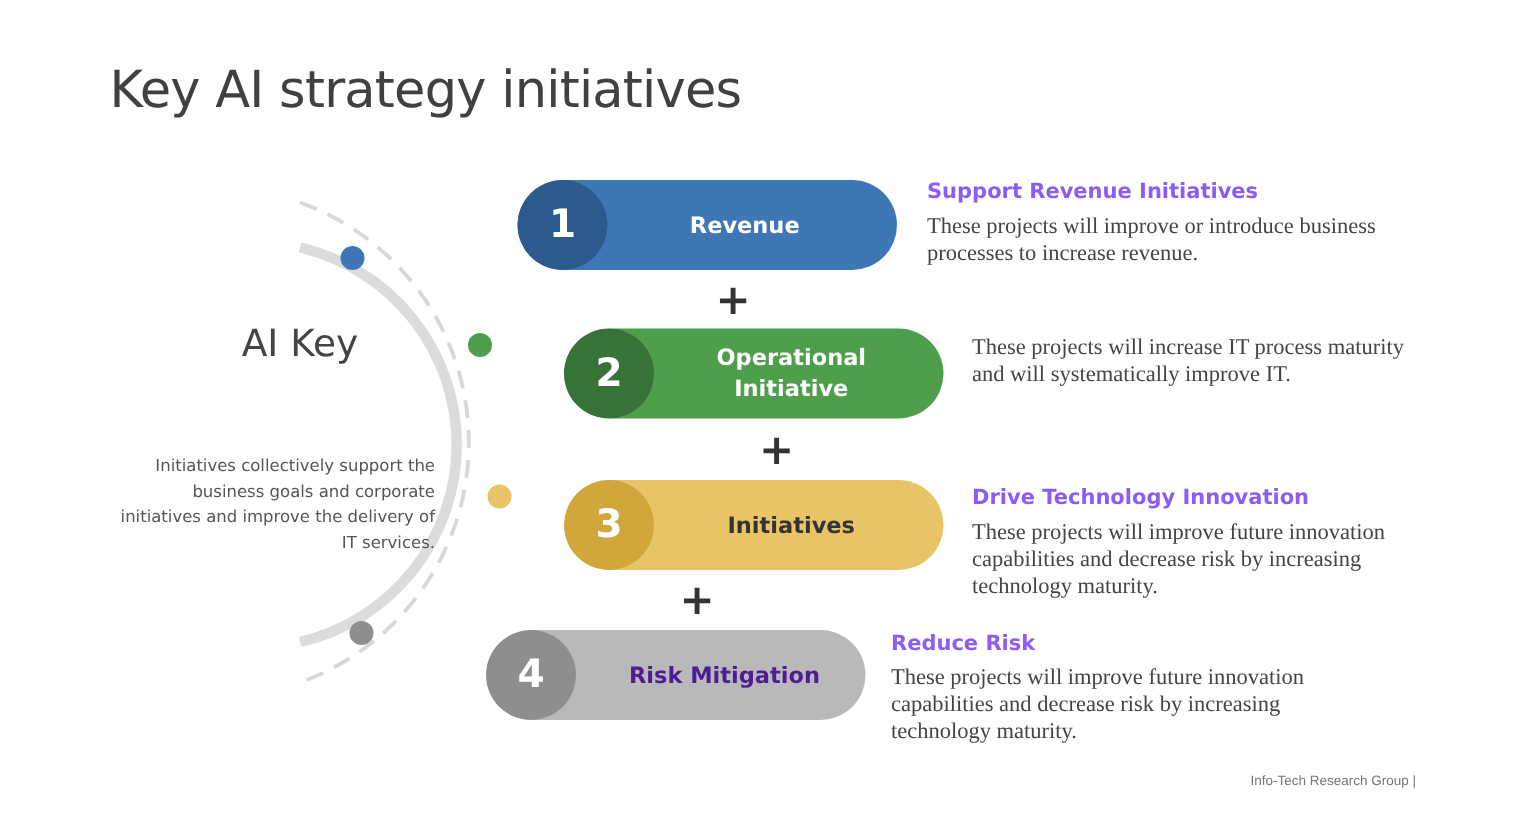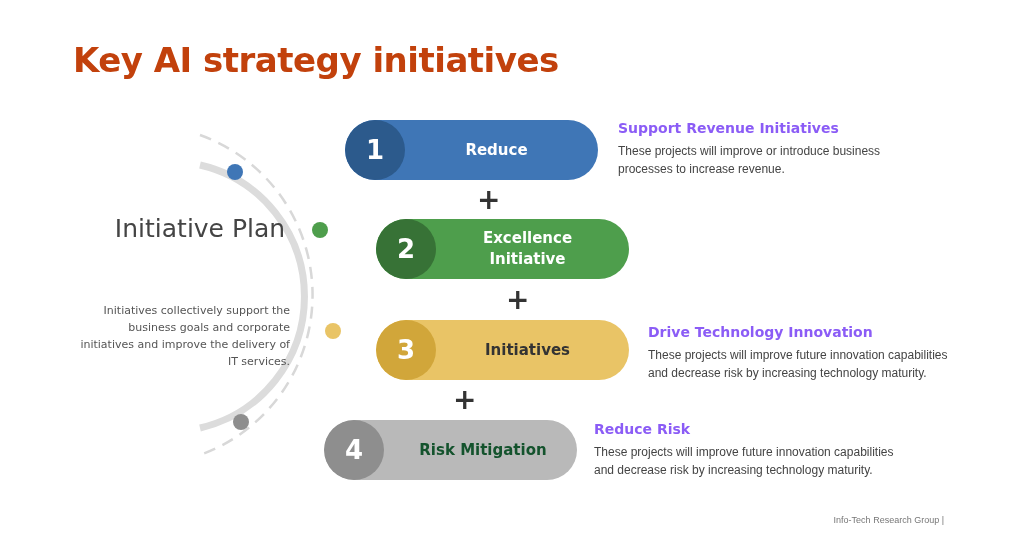--- a/index.html
+++ b/index.html
@@ -1,22 +1,22 @@
 <!DOCTYPE html>
 <html><head>
 <meta charset="utf-8">
 <style>
   * { box-sizing: border-box; margin: 0; padding: 0; }
   html, body { width: 1024px; height: 542px; background: #ffffff; overflow: hidden; }
   body { position: relative; font-family: "Liberation Sans", "DejaVu Sans", sans-serif; }
 
   .title {
     position: absolute; left: 73px; top: 40px;
-    font-family: "DejaVu Sans", sans-serif; font-weight: bold;
-    font-size: 34px; color: #c2410c; letter-spacing: -0.5px;
+    font-family: "DejaVu Sans", sans-serif; font-weight: normal;
+    font-size: 34px; color: #404040; letter-spacing: -0.5px;
   }
 
   .arc-svg { position: absolute; left: 0; top: 0; width: 1024px; height: 542px; pointer-events: none; }
 
   .plan-title {
     position: absolute; left: 70px; top: 210px; width: 260px;
     text-align: center; font-family: "DejaVu Sans", sans-serif;
     font-size: 25px; line-height: 38px; color: #444444; font-weight: 500;
   }
   .plan-desc {
@@ -43,21 +43,21 @@
     position: absolute; font-family: "DejaVu Sans", sans-serif; font-weight: bold;
     font-size: 28px; color: #333333; line-height: 28px;
   }
 
   .desc-block { position: absolute; }
   .desc-block .h {
     font-family: "DejaVu Sans", sans-serif; font-weight: bold;
     font-size: 14px; color: #8b5cf6; margin-bottom: 6px;
   }
   .desc-block .p {
-    font-family: Liberation Sans, sans-serif; font-size: 12px;
+    font-family: Liberation Serif, serif; font-size: 15px;
     line-height: 18px; color: #444444; width: 300px;
   }
 
   .footer {
     position: absolute; right: 80px; top: 515px;
     font-family: "Liberation Sans", sans-serif; font-size: 9px; color: #777777;
   }
 </style>
 </head>
 <body>
@@ -69,61 +69,62 @@
   <path d="M 200 135 A 170 170 0 0 1 200 455" fill="none" stroke="#d8d8d8" stroke-width="2.5" stroke-dasharray="12 8"></path>
 
   <path d="M 200 165 A 135 135 0 0 1 200 428" fill="none" stroke="#dcdcdc" stroke-width="7"></path>
   <circle cx="235" cy="172" r="8" fill="#3f76b6"></circle>
   <circle cx="320" cy="230" r="8" fill="#4e9e4c"></circle>
   <circle cx="333" cy="331" r="8" fill="#e9c466"></circle>
   <circle cx="241" cy="422" r="8" fill="#8e8e8e"></circle>
 </svg>
 
 <div class="plan-title">
-  <div>Initiative Plan</div>
+  <div>AI Key</div>
 </div>
 <div class="plan-desc">Initiatives collectively support the business goals and corporate initiatives and improve the delivery of IT services.</div>
 
 <div class="pill" id="pill-0" style="left:345px; top:120px; width:253px; background:#3f76b6;">
   <div class="num" style="background:#2c5a8c;">1</div>
   <div class="label" style="color:#ffffff;">
-    <div>Reduce</div>
+    <div>Revenue</div>
   </div>
 </div>
 <div class="plus" style="left:477px; top:186px;">+</div>
 
 <div class="pill" id="pill-1" style="left:376px; top:219px; width:253px; background:#4e9e4c;">
   <div class="num" style="background:#377236;">2</div>
   <div class="label" style="color:#ffffff;">
-    <div>Excellence</div>
+    <div>Operational</div>
     <div>Initiative</div>
   </div>
 </div>
 <div class="plus" style="left:506px; top:286px;">+</div>
 
 <div class="pill" id="pill-2" style="left:376px; top:320px; width:253px; background:#e9c466;">
   <div class="num" style="background:#d1a63a;">3</div>
   <div class="label" style="color:#333333;">
     <div>Initiatives</div>
   </div>
 </div>
 <div class="plus" style="left:453px; top:386px;">+</div>
 
 <div class="pill" id="pill-3" style="left:324px; top:420px; width:253px; background:#b9b9b9;">
   <div class="num" style="background:#8e8e8e;">4</div>
-  <div class="label" style="color:#14532d;padding-left:15px;">
+  <div class="label" style="color:#4c1d95;padding-left:15px;">
     <div>Risk Mitigation</div>
   </div>
 </div>
 
 <div class="desc-block" style="left:618px; top:120px;">
   <div class="h">Support Revenue Initiatives</div>
   <div class="p">These projects will improve or introduce business processes to increase revenue.</div>
 </div>
 <div class="desc-block" style="left:648px; top:223px;">
+  <div class="p">These projects will increase IT process maturity and will systematically improve IT.</div>
 </div>
 <div class="desc-block" style="left:648px; top:324px;">
   <div class="h">Drive Technology Innovation</div>
   <div class="p">These projects will improve future innovation capabilities and decrease risk by increasing technology maturity.</div>
 </div>
 <div class="desc-block" style="left:594px; top:421px;">
   <div class="h">Reduce Risk</div>
   <div class="p">These projects will improve future innovation capabilities and decrease risk by increasing technology maturity.</div>
 </div>
 

